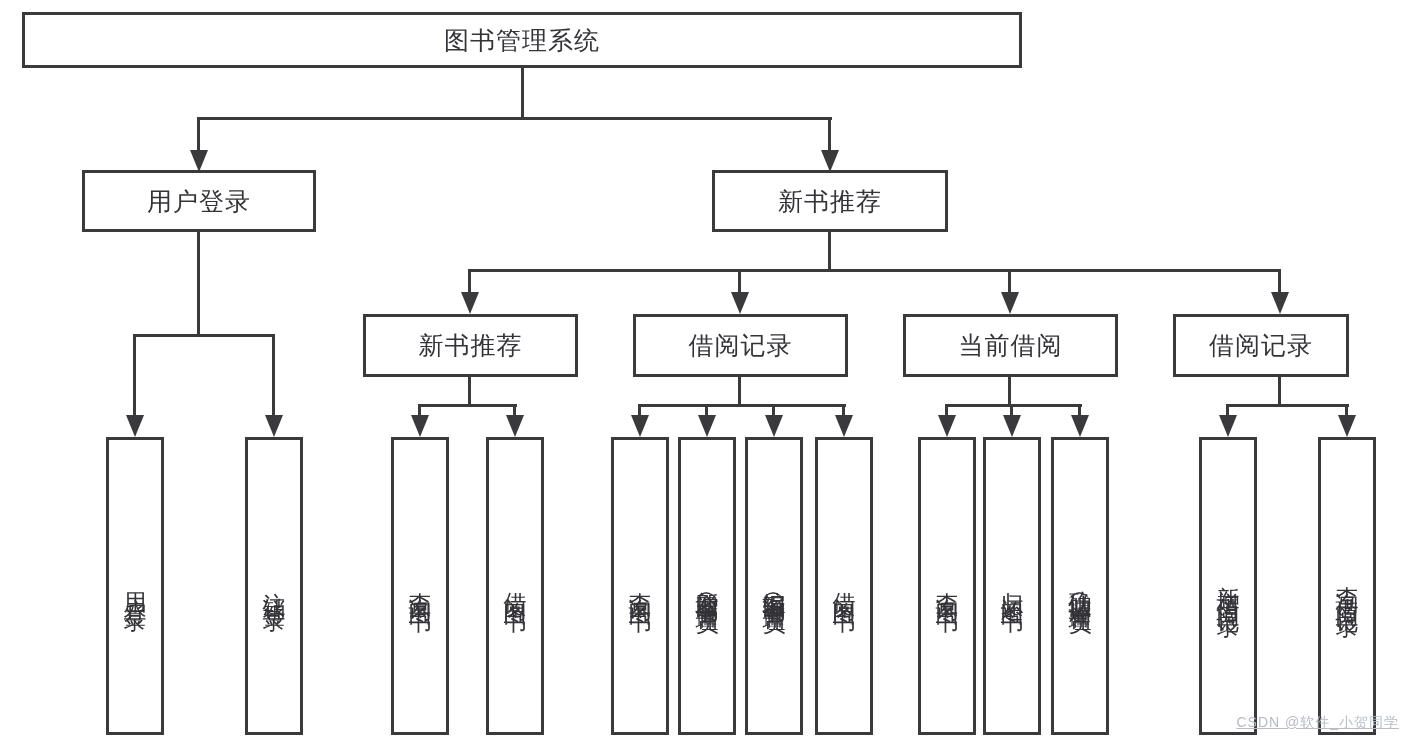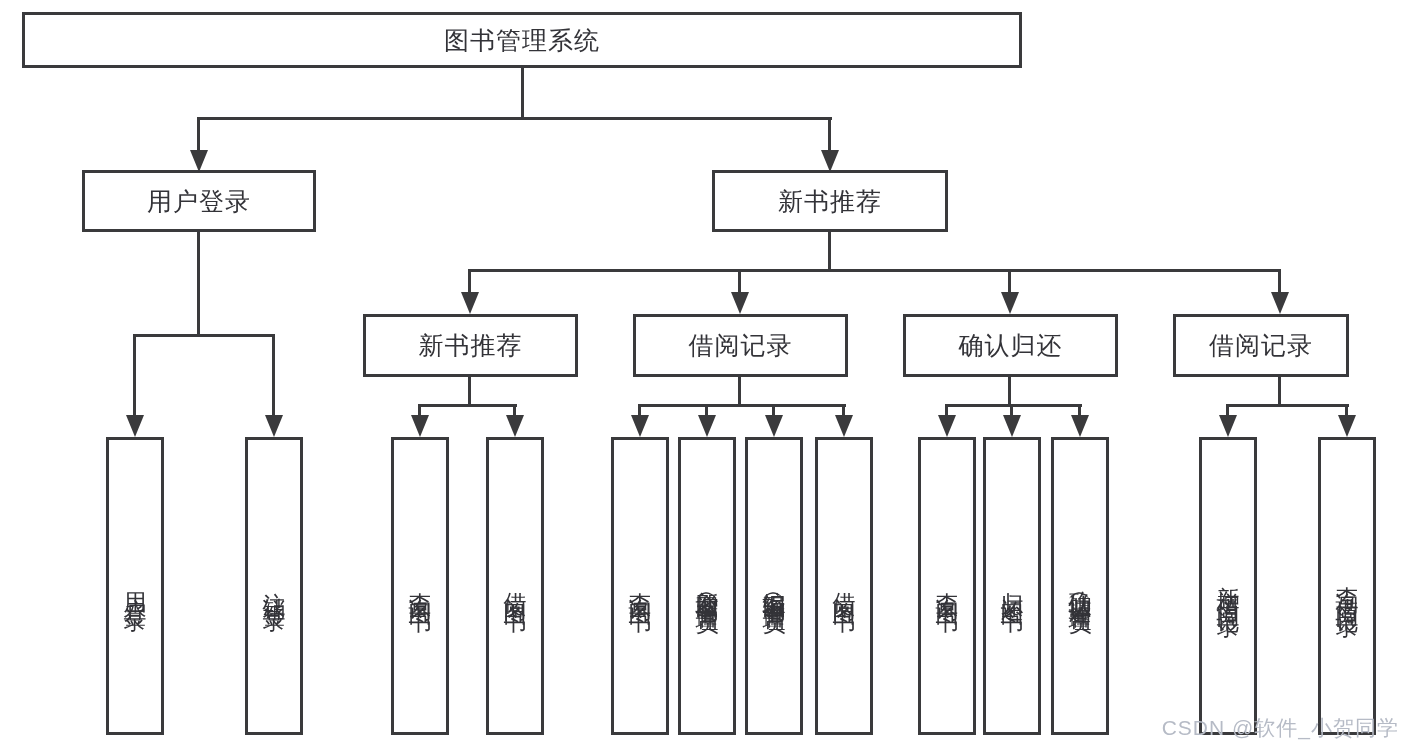--- a/index.html
+++ b/index.html
@@ -40,24 +40,25 @@
   .hline{position:absolute;height:3px;background:var(--line);}
   .ah{
     position:absolute;width:0;height:0;
     border-left:9px solid transparent;
     border-right:9px solid transparent;
     border-top:22px solid var(--line);
   }
   .watermark{
     position:absolute;
     right:6px;top:714px;
-    font-size:21px;
+    font-size:14px;
     color:var(--watermark);
     letter-spacing:1px;
     white-space:nowrap;
+    text-decoration:underline;
   }
 </style>
 </head>
 <body>
 
 <div class="canvas">
 
   <div class="box h" style="left:22px;top:12px;width:1000px;height:56px">
     <span class="lbl">图书管理系统</span>
   </div>
@@ -69,21 +70,21 @@
     <span class="lbl">新书推荐</span>
   </div>
 
   <div class="box h" style="left:363px;top:314px;width:215px;height:63px">
     <span class="lbl">新书推荐</span>
   </div>
   <div class="box h" style="left:633px;top:314px;width:215px;height:63px">
     <span class="lbl">借阅记录</span>
   </div>
   <div class="box h" style="left:903px;top:314px;width:215px;height:63px">
-    <span class="lbl">确认归还</span>
+    <span class="lbl">当前借阅</span>
   </div>
   <div class="box h" style="left:1173px;top:314px;width:176px;height:63px">
     <span class="lbl">借阅记录</span>
   </div>
 
   <div class="box v" style="left:106px;top:437px;width:58px;height:298px">
     <span class="lbl">用户登录</span>
   </div>
   <div class="box v" style="left:245px;top:437px;width:58px;height:298px">
     <span class="lbl">注销登录</span>

